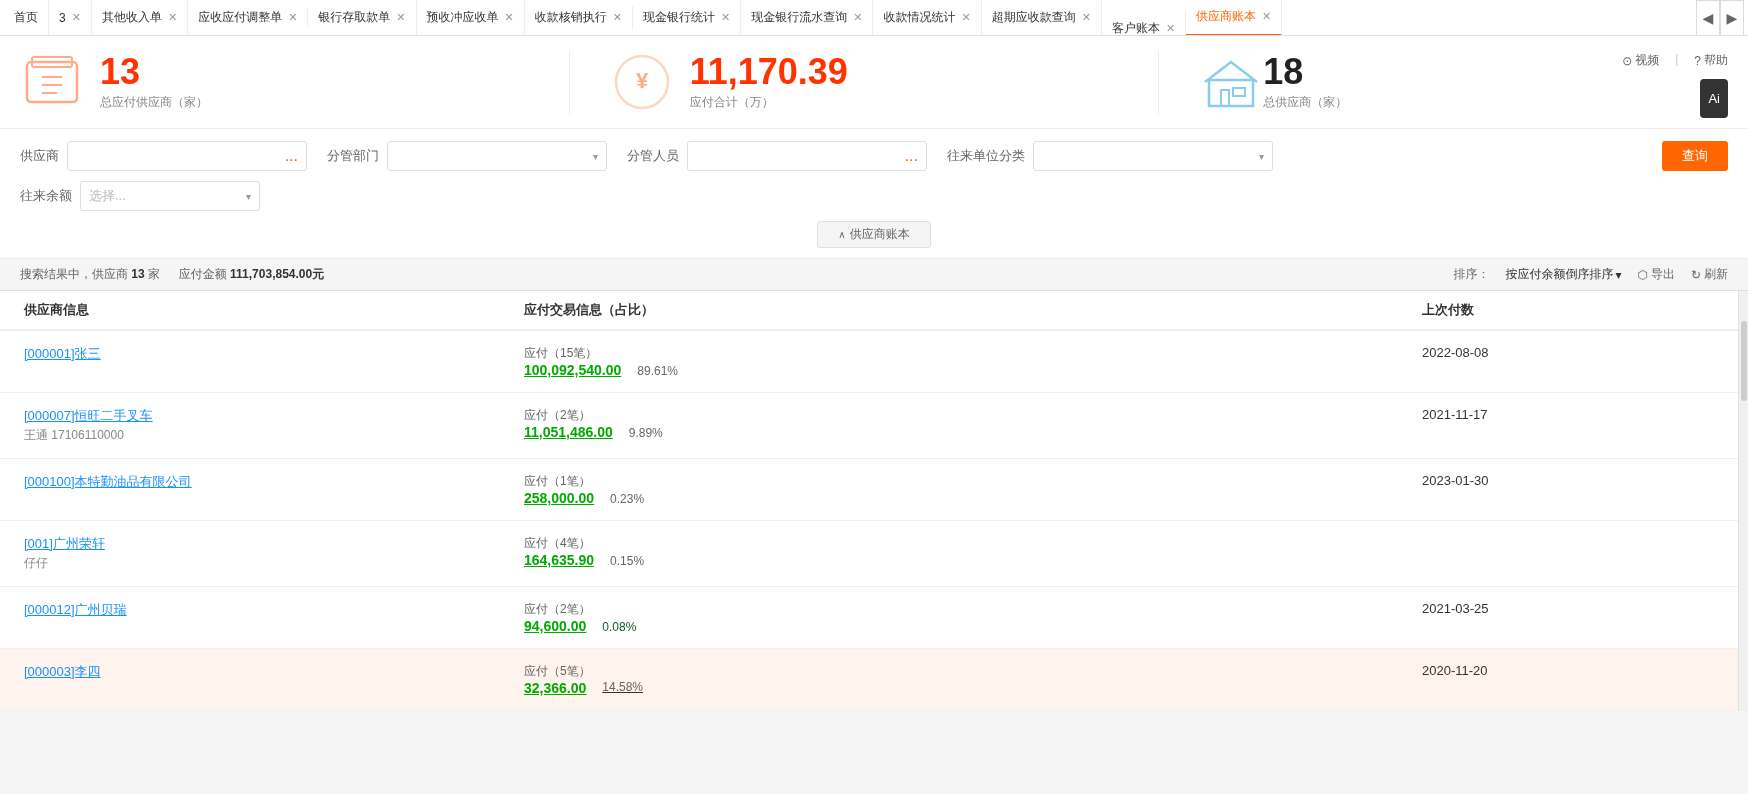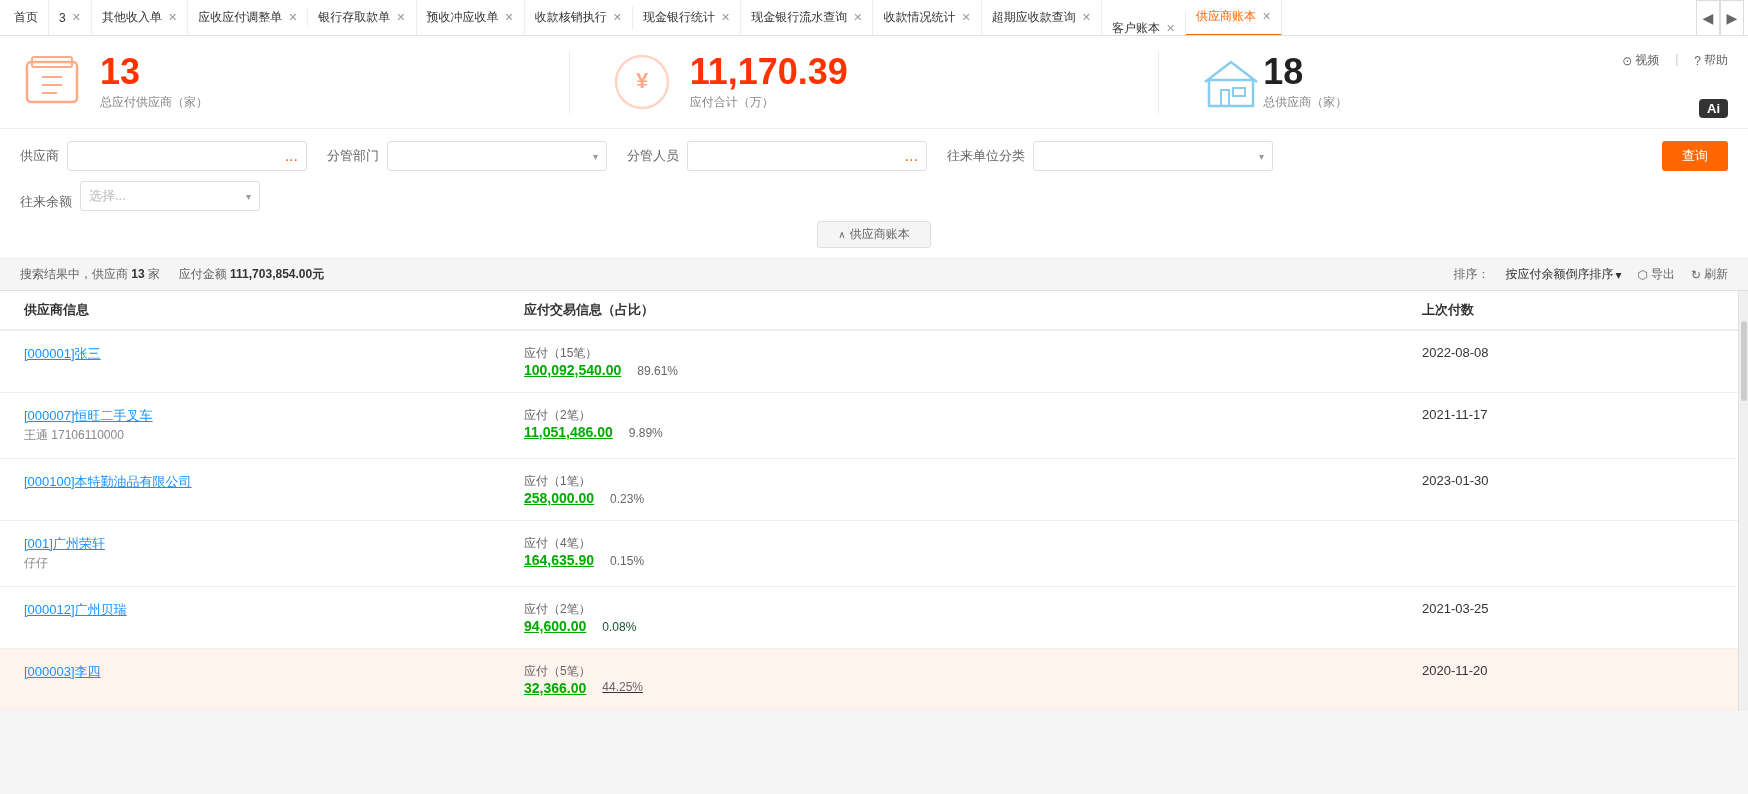--- a/index.html
+++ b/index.html
@@ -118,21 +118,21 @@
       <span style="font-size:12px;">⊙</span>
       <span>视频</span>
     </span>
     <span style="color:#ccc;">|</span>
     <span style="display:flex;align-items:center;gap:3px;cursor:pointer;">
       <span style="font-size:12px;">?</span>
       <span>帮助</span>
     </span>
   </div>
 
-  <div style="position:absolute;right:20px;bottom:10px;background:#333;color:#fff;border-radius:4px;padding:2px 8px;font-size:13px;font-weight:bold;cursor:pointer;">
+  <div style="position:absolute;right:20px;bottom:10px;background:#333;color:#fff;border-radius:4px;padding:12px 8px;font-size:13px;font-weight:normal;cursor:pointer;">
     <span>Ai</span>
   </div>
 </div>
 
 <div style="background:#fff;padding:12px 20px 4px;border-bottom:1px solid #eee;">
 
   <div style="display:flex;align-items:center;gap:20px;margin-bottom:10px;flex-wrap:wrap;">
 
     <div style="display:flex;align-items:center;gap:8px;">
       <span style="font-size:13px;color:#666;white-space:nowrap;">供应商</span>
@@ -164,21 +164,21 @@
         <span style="color:#bbb;"></span>
         <span style="color:#999;font-size:10px;">▾</span>
       </div>
     </div>
 
     <button style="background:#ff6600;color:#fff;border:none;border-radius:3px;padding:6px 20px;font-size:13px;cursor:pointer;height:30px;white-space:nowrap;margin-left:auto;">查询</button>
   </div>
 
   <div style="display:flex;align-items:center;gap:20px;margin-bottom:6px;">
 
-    <div style="display:flex;align-items:flex-end;gap:8px;">
+    <div style="display:flex;align-items:center;gap:8px;">
       <span style="font-size:13px;color:#666;white-space:nowrap;">往来余额</span>
       <div style="width:180px;height:30px;border:1px solid #ddd;border-radius:3px;padding:0 8px;font-size:13px;background:#fff;display:flex;align-items:center;justify-content:space-between;cursor:pointer;">
         <span style="color:#bbb;">选择...</span>
         <span style="color:#999;font-size:10px;">▾</span>
       </div>
     </div>
   </div>
 
   <div style="display:flex;justify-content:center;padding:4px 0 6px;">
     <div style="display:flex;align-items:center;justify-content:center;gap:4px;cursor:pointer;color:#666;font-size:12px;background:#f5f5f5;border:1px solid #e0e0e0;border-radius:3px;padding:4px 20px;">
@@ -312,21 +312,21 @@
     </div>
 
     <div style="display:grid;grid-template-columns:500px 1fr 300px;padding:14px 20px;border-bottom:1px solid #f0f0f0;background:#fff3ee;align-items:start;">
       <div style="padding:0 4px;">
         <a style="color:#1890ff;text-decoration:underline;cursor:pointer;font-size:13px;">[000003]李四</a>
       </div>
       <div style="padding:0 4px;">
         <div style="font-size:12px;color:#666;">应付（5笔）</div>
         <div style="display:flex;align-items:flex-start;gap:0;text-decoration:underline;">
           <a style="color:#00aa00;font-size:14px;font-weight:bold;text-decoration:underline;cursor:pointer;">32,366.00</a>
-          <span style="font-size:12px;color:#666;margin-left:16px;">44.25%</span>
+          <span style="font-size:12px;color:#666;margin-left:16px;">14.58%</span>
         </div>
       </div>
       <div style="padding:0 4px;">
         <span style="font-size:13px;color:#333;">2020-11-20</span>
       </div>
     </div>
   </div>
 
   <div style="width:10px;background:#f0f0f0;border-left:1px solid #e0e0e0;">
     <div style="width:6px;height:80px;background:#ccc;border-radius:3px;margin:2px auto;margin-top:30px;"></div>

